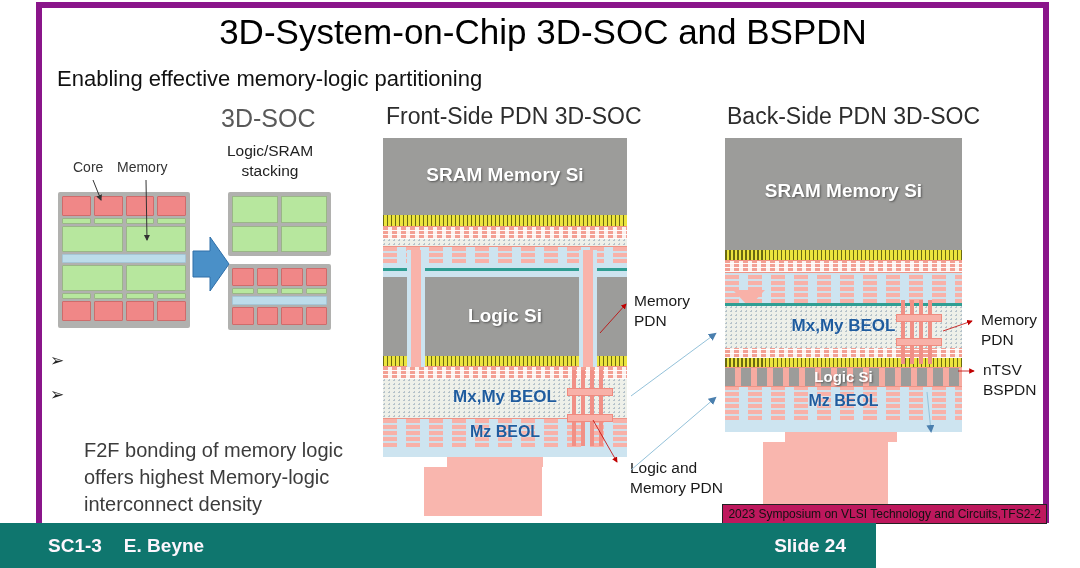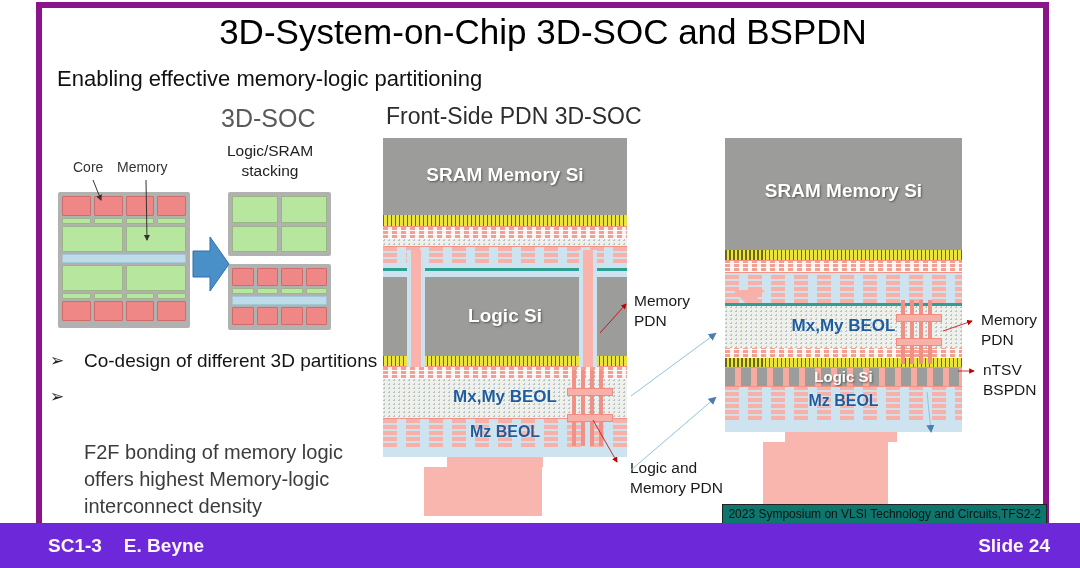--- a/index.html
+++ b/index.html
@@ -3,21 +3,21 @@
 <meta charset="utf-8">
 <style>
   html,body{margin:0;padding:0;}
   body{width:1080px;height:568px;background:#ffffff;position:relative;overflow:hidden;
        font-family:"Liberation Sans","DejaVu Sans",sans-serif;color:#1a1a1a;}
   #slide{position:absolute;inset:0;}
 
   
   .frame{position:absolute;left:36px;top:2px;width:1013px;height:521px;
          border:6px solid #8A158A;border-bottom:none;box-sizing:border-box;}
-  .footer{position:absolute;left:0;top:523px;width:1080px;height:45px;background:#6d28d9;z-index:70;}
+  .footer{position:absolute;left:0;top:523px;width:876px;height:45px;background:#0f766e;z-index:70;}
   .footer span{color:#fdf6fd;font-weight:bold;font-size:19px;line-height:45px;}
   .f-left{position:absolute;left:48px;top:0;}
   .f-left span{margin-right:22px;}
   .f-center{position:absolute;left:50%;transform:translateX(-50%);top:0;white-space:nowrap;}
   .f-right{position:absolute;right:30px;top:0;}
 
   
   .title{position:absolute;left:44px;top:12px;width:998px;text-align:center;
          font-size:35px;font-weight:normal;color:#000;}
   .subtitle{position:absolute;left:57px;top:66px;font-size:22px;color:#111;}
@@ -74,21 +74,21 @@
   .ann{position:absolute;font-size:15.5px;color:#1a1a1a;line-height:1.32;}
 
   
   .bullets{position:absolute;left:50px;top:348px;width:352px;}
   .bullet{display:flex;margin-bottom:11px;}
   .bmark{font-size:17px;color:#222;width:34px;flex:none;padding-top:2px;}
   .btext{font-size:19px;color:#151515;line-height:1.32;max-width:308px;}
   .bnote{margin-left:34px;margin-top:32px;font-size:20px;color:#3c3c3c;line-height:1.35;max-width:312px;}
 
   .cite{position:absolute;right:33px;top:504px;height:18px;line-height:18px;border:1px solid #222;
-        background:#0f766e;padding:0 5px;font-size:12px;color:#111;z-index:60;white-space:nowrap;}
+        background:#be185d;padding:0 5px;font-size:12px;color:#111;z-index:60;white-space:nowrap;}
 
   svg.overlay{position:absolute;left:0;top:0;z-index:50;pointer-events:none;}
 </style>
 </head>
 <body>
 
 <div id="slide">
   <div class="frame"></div>
 
   <div class="title">3D-System-on-Chip 3D-SOC and BSPDN</div>
@@ -163,21 +163,20 @@
         <div class="blk redS"></div>
         <div class="blk redS"></div>
         <div class="blk redS"></div>
         <div class="blk redS"></div>
       </div>
   </div>
 
   <div class="bullets">
     <div class="bullet">
       <span class="bmark">➢</span>
-      <span class="btext">Co-design of different 3D partitions</span>
     </div>
     <div class="bullet">
       <span class="bmark">➢</span>
     </div>
     <div class="bnote">F2F bonding of memory logic offers highest Memory-logic interconnect density</div>
   </div>
 
   <div class="sect" style="left:386px;top:103px;">Front-Side PDN 3D-SOC</div>
   <div class="diag" style="left:383px;top:138px;width:244px;height:382px;">
     <div class="layer p-gray" style="top:0;height:77px;"></div>
@@ -202,20 +201,21 @@
     <div class="bump" style="left:64px;top:319px;width:96px;height:10px;"></div>
     <div class="bump" style="left:41px;top:329px;width:118px;height:49px;"></div>
     <div class="wlabel" style="top:26px;font-size:19px;">SRAM Memory Si</div>
     <div class="wlabel" style="top:167px;font-size:19px;">Logic Si</div>
     <div class="blabel" style="top:249px;font-size:17px;">Mx,My BEOL</div>
     <div class="blabel" style="top:285px;font-size:16px;">Mz BEOL</div>
   </div>
   <div class="ann" style="left:634px;top:291px;width:72px;">Memory PDN</div>
   <div class="ann" style="left:630px;top:458px;width:104px;">Logic and Memory PDN</div>
 
+  <div class="sect" style="left:727px;top:103px;">Back-Side PDN 3D-SOC</div>
   <div class="diag" style="left:725px;top:138px;width:237px;height:382px;">
     <div class="layer p-gray" style="top:0;height:112px;"></div>
     <div class="layer p-comb" style="top:112px;height:11px;"></div>
     <div class="layer p-vias" style="top:123px;height:11px;"></div>
     <div class="layer p-rout" style="top:134px;height:31px;"></div>
     <div class="funnel" style="left:8px;top:152px;width:32px;height:13px;"></div>
     <div class="tealline" style="top:165px;"></div>
     <div class="layer p-dot" style="top:168px;height:42px;"></div>
     <div class="layer p-vias" style="top:210px;height:10px;"></div>
     <div class="layer p-comb" style="top:220px;height:10px;"></div>

